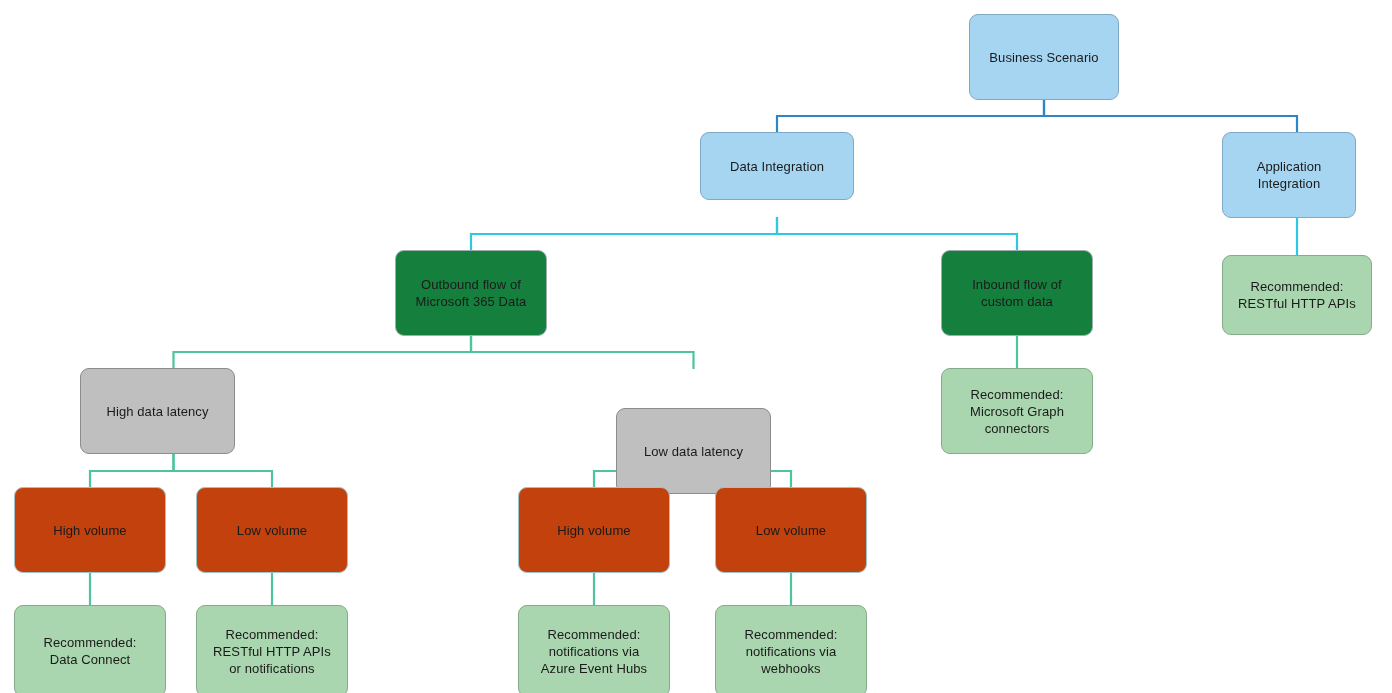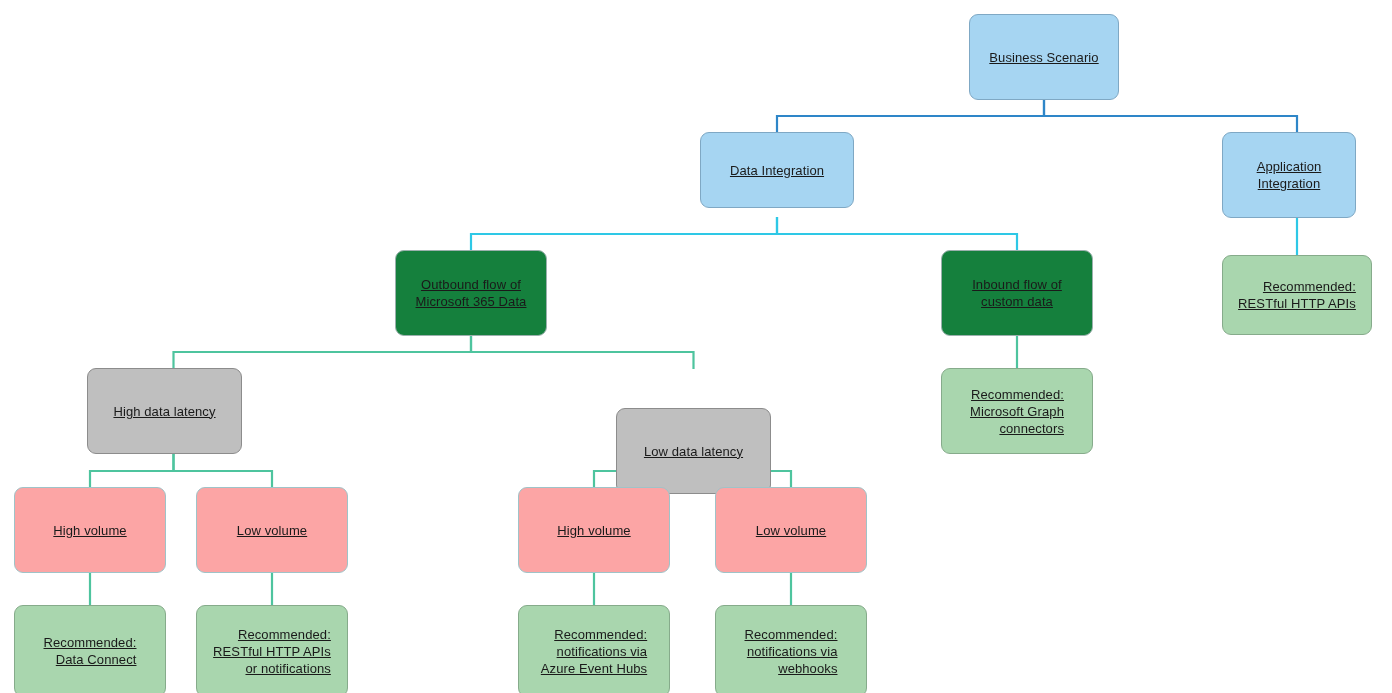--- a/index.html
+++ b/index.html
@@ -36,27 +36,26 @@
     color: #1a1a1a;
     font-size: 13px;
     line-height: 17px;
     letter-spacing: 0.1px;
     padding: 4px 6px;
     z-index: 2;
   }
   .node-label {
     display: block;
     white-space: pre-line;
-    text-decoration: underline;
   }
   .fill-blue     { background: #a6d5f2; border-color: #7fa8c4; }
-  .fill-lightcy  { background: #fca5a5; border-color: #9fc3c8; }
+  .fill-lightcy  { background: #c2410c; border-color: #9fc3c8; }
   .fill-paleteal { background: #15803d; border-color: #9bb0ad; }
   .fill-gray     { background: #bfbfbf; border-color: #8c8c8c; }
-  .fill-green    { background: #a9d6ae; border-color: #86ab8b; text-align: right; }
+  .fill-green    { background: #a9d6ae; border-color: #86ab8b; }
 </style>
 </head>
 <body>
 
 <div id="canvas">
   <svg id="edges" viewBox="0 0 1392 693">
       <path d="M 1044 100 L 1044 116 L 777 116 L 777 132" fill="none" stroke="#2e86c8" stroke-width="2.2" stroke-linecap="square"></path>
       <path d="M 1044 100 L 1044 116 L 1297 116 L 1297 132" fill="none" stroke="#2e86c8" stroke-width="2.2" stroke-linecap="square"></path>
       <path d="M 777 218 L 777 234 L 471 234 L 471 250" fill="none" stroke="#2ec8e6" stroke-width="2.2" stroke-linecap="square"></path>
       <path d="M 777 218 L 777 234 L 1017 234 L 1017 250" fill="none" stroke="#2ec8e6" stroke-width="2.2" stroke-linecap="square"></path>
@@ -70,21 +69,21 @@
       <path d="M 693.5 454 L 693.5 471 L 791 471 L 791 487" fill="none" stroke="#4ec49e" stroke-width="2.2" stroke-linecap="square"></path>
       <path d="M 90 573 L 90 605" fill="none" stroke="#4ec49e" stroke-width="2.2" stroke-linecap="square"></path>
       <path d="M 272 573 L 272 605" fill="none" stroke="#4ec49e" stroke-width="2.2" stroke-linecap="square"></path>
       <path d="M 594 573 L 594 605" fill="none" stroke="#4ec49e" stroke-width="2.2" stroke-linecap="square"></path>
       <path d="M 791 573 L 791 605" fill="none" stroke="#4ec49e" stroke-width="2.2" stroke-linecap="square"></path>
     </svg>
   <div id="node-layer">
       <div class="node fill-blue" style="left: 969px; top: 14px; width: 150px; height: 86px;">
         <span class="node-label">Business Scenario</span>
       </div>
-      <div class="node fill-blue" style="left: 700px; top: 132px; width: 154px; height: 76px;">
+      <div class="node fill-blue" style="left: 700px; top: 132px; width: 154px; height: 68px;">
         <span class="node-label">Data Integration</span>
       </div>
       <div class="node fill-blue" style="left: 1222px; top: 132px; width: 134px; height: 86px;">
         <span class="node-label">Application
 Integration</span>
       </div>
       <div class="node fill-paleteal" style="left: 395px; top: 250px; width: 152px; height: 86px;">
         <span class="node-label">Outbound flow of
 Microsoft 365 Data</span>
       </div>
@@ -94,21 +93,21 @@
       </div>
       <div class="node fill-green" style="left: 1222px; top: 255px; width: 150px; height: 80px;">
         <span class="node-label">Recommended:
 RESTful HTTP APIs</span>
       </div>
       <div class="node fill-green" style="left: 941px; top: 368px; width: 152px; height: 86px;">
         <span class="node-label">Recommended:
 Microsoft Graph
 connectors</span>
       </div>
-      <div class="node fill-gray" style="left: 87px; top: 368px; width: 155px; height: 86px;">
+      <div class="node fill-gray" style="left: 80px; top: 368px; width: 155px; height: 86px;">
         <span class="node-label">High data latency</span>
       </div>
       <div class="node fill-gray" style="left: 616px; top: 368px; width: 155px; height: 86px; margin-top: 40px;">
         <span class="node-label">Low data latency</span>
       </div>
       <div class="node fill-lightcy" style="left: 14px; top: 487px; width: 152px; height: 86px;">
         <span class="node-label">High volume</span>
       </div>
       <div class="node fill-lightcy" style="left: 196px; top: 487px; width: 152px; height: 86px;">
         <span class="node-label">Low volume</span>

